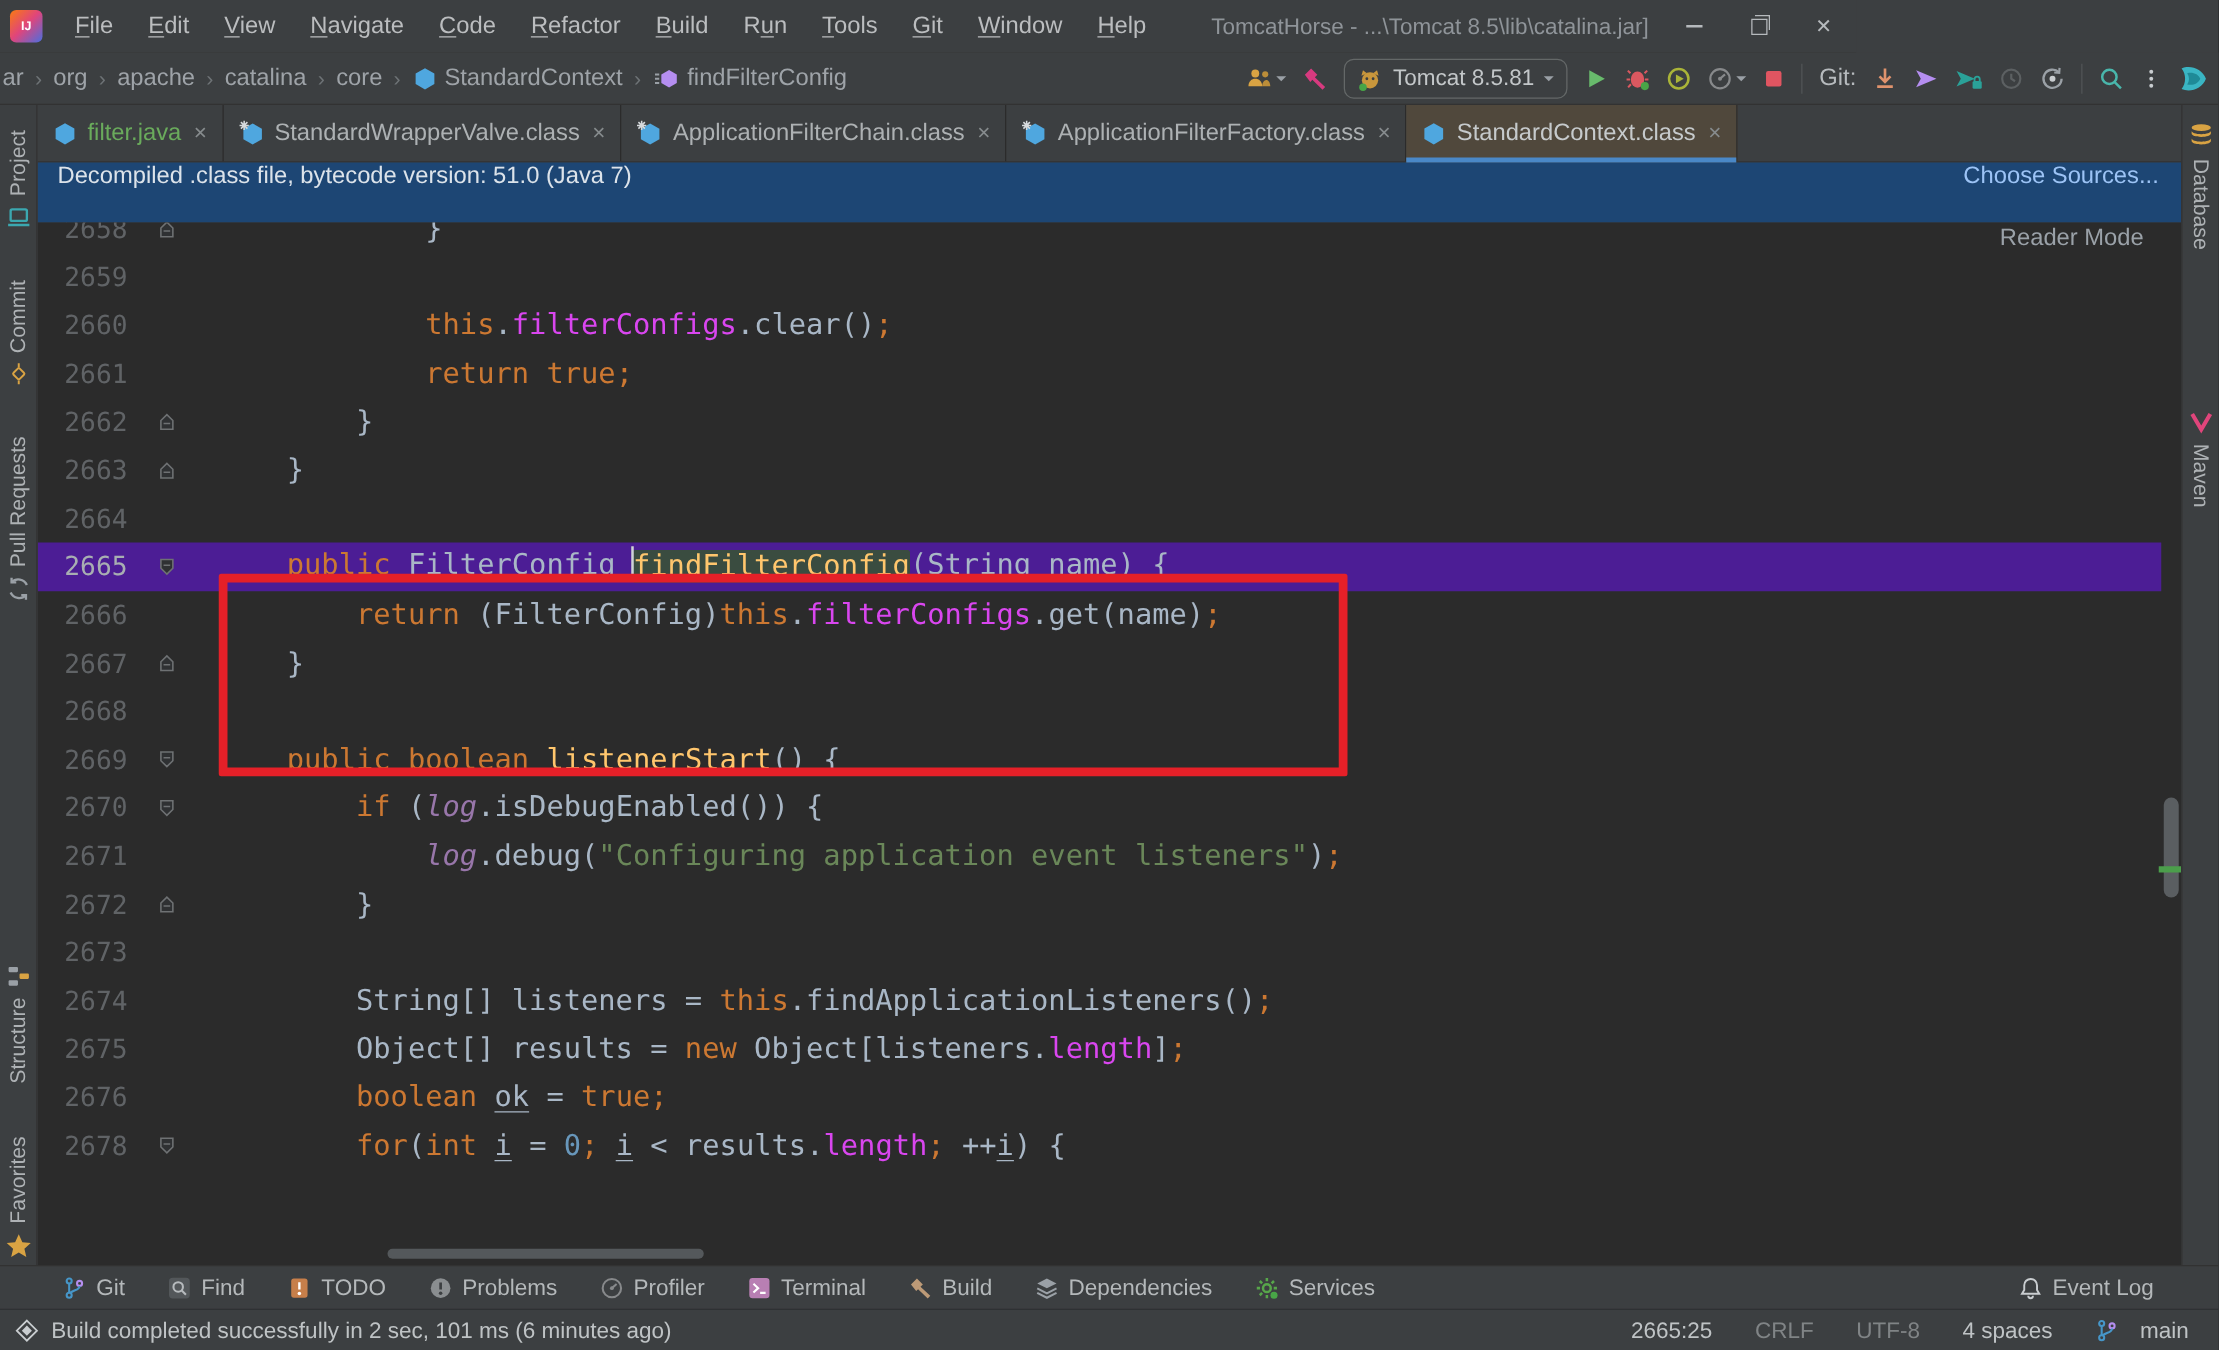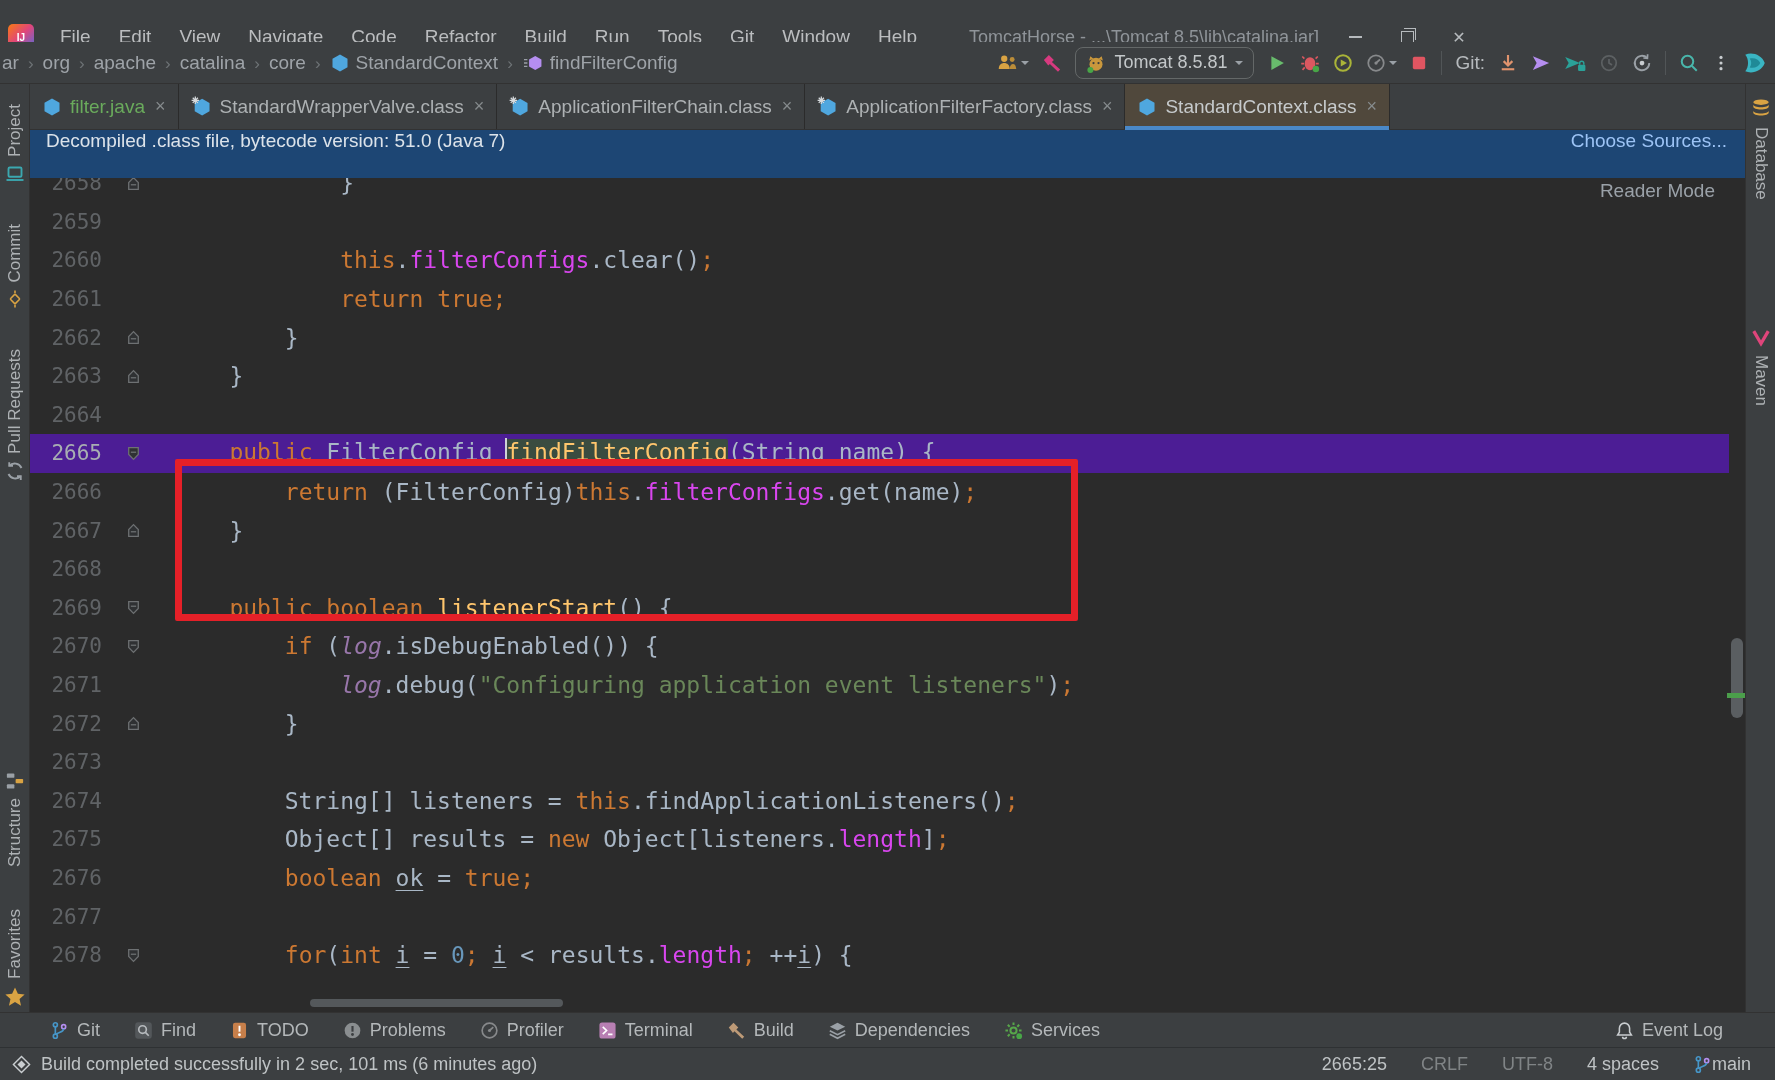--- a/index.html
+++ b/index.html
@@ -1,19 +1,19 @@
 <!DOCTYPE html>
 <html><head>
 <meta charset="utf-8">
 <style>
   html,body{margin:0;padding:0;background:#202123;}
   .app{position:relative;width:1775px;height:1080px;background:#3c3f41;overflow:hidden;
        font-family:"Liberation Sans",sans-serif;color:#bbbdbf;-webkit-font-smoothing:antialiased;}
   
-  .titlebar{position:absolute;left:0;top:16px;width:1485px;height:42px;display:flex;align-items:center;
+  .titlebar{position:absolute;left:0;top:0;width:1485px;height:42px;display:flex;align-items:center;
             background:#3c3f41;border-bottom:1px solid #323232;}
   .ij-logo{width:26px;height:26px;margin:0 14px 0 8px;border-radius:5px;flex:0 0 auto;
            background:linear-gradient(135deg,#f97a12,#e0457b 48%,#4a6ee0);display:flex;align-items:center;
            justify-content:center;font-size:10px;font-weight:bold;color:#fff;}
   .menus{display:flex;gap:4px;}
   .menu-item{padding:4px 12px;font-size:19px;color:#bbbdbf;cursor:default;}
   .menu-item u{text-decoration-thickness:1px;text-underline-offset:3px;}
   .win-title{flex:1;text-align:center;font-size:18px;color:#8f9499;padding-left:30px;
              white-space:nowrap;overflow:hidden;}
   .win-controls{display:flex;align-items:center;height:100%;}
@@ -90,21 +90,21 @@
   .bb-left{display:flex;align-items:center;gap:34px;}
   .bb-item{display:flex;align-items:center;gap:8px;font-size:18px;color:#b4b8ba;white-space:nowrap;}
   .bb-right{margin-left:auto;}
   
   .statusbar{position:absolute;left:0;top:1047px;width:1775px;height:33px;background:#3c3f41;
              border-top:1px solid #2e3133;display:flex;align-items:center;box-sizing:border-box;
              padding:0 24px 0 12px;font-size:18px;color:#bfc3c5;z-index:9;}
   .sb-msg{display:flex;align-items:center;gap:10px;}
   .sb-right{margin-left:auto;display:flex;align-items:center;gap:34px;}
   .sb-dim{color:#808486;}
-  .sb-branch{display:flex;align-items:center;gap:0;}
+  .sb-branch{display:flex;align-items:center;gap:17px;}
   .icon{display:inline-flex;align-items:center;justify-content:center;line-height:0;}
 </style>
 </head>
 <body>
 
 <div class="app">
 
   <header class="titlebar">
     <span class="ij-logo">IJ</span>
     <nav class="menus" id="menus">
@@ -581,25 +581,20 @@
             <span class="ln">2675</span>
             <span class="fold"></span>
             <span class="code"><span class="t-pl">        Object[] results = </span><span class="t-kw">new</span><span class="t-pl"> Object[listeners.</span><span class="t-fd">length</span><span class="t-pl">]</span><span class="t-kw">;</span></span>
           </div>
           <div class="row">
             <span class="ln">2676</span>
             <span class="fold"></span>
             <span class="code"><span class="t-pl">        </span><span class="t-kw">boolean</span><span class="t-pl"> </span><span class="t-pl t-ul">ok</span><span class="t-pl"> = </span><span class="t-kw">true</span><span class="t-kw">;</span></span>
           </div>
           <div class="row">
-            <span class="ln">2677</span>
-            <span class="fold"></span>
-            <span class="code"></span>
-          </div>
-          <div class="row">
             <span class="ln">2678</span>
             <span class="fold">
               <svg width="17" height="17" viewBox="0 0 16 16">
                 <path d="M3.5 2.5 H12.5 V9 L8 13.5 L3.5 9 Z" fill="#2f3133" stroke="#6e7173" stroke-width="1.2"></path>
                 <path d="M5.5 6.8 H10.5" stroke="#6e7173" stroke-width="1.2"></path>
               </svg>
             </span>
             <span class="code"><span class="t-pl">        </span><span class="t-kw">for</span><span class="t-pl">(</span><span class="t-kw">int</span><span class="t-pl"> </span><span class="t-pl t-ul">i</span><span class="t-pl"> = </span><span class="t-nm">0</span><span class="t-kw">;</span><span class="t-pl"> </span><span class="t-pl t-ul">i</span><span class="t-pl"> &lt; results.</span><span class="t-fd">length</span><span class="t-kw">;</span><span class="t-pl"> ++</span><span class="t-pl t-ul">i</span><span class="t-pl">) {</span></span>
           </div>
         </div>

